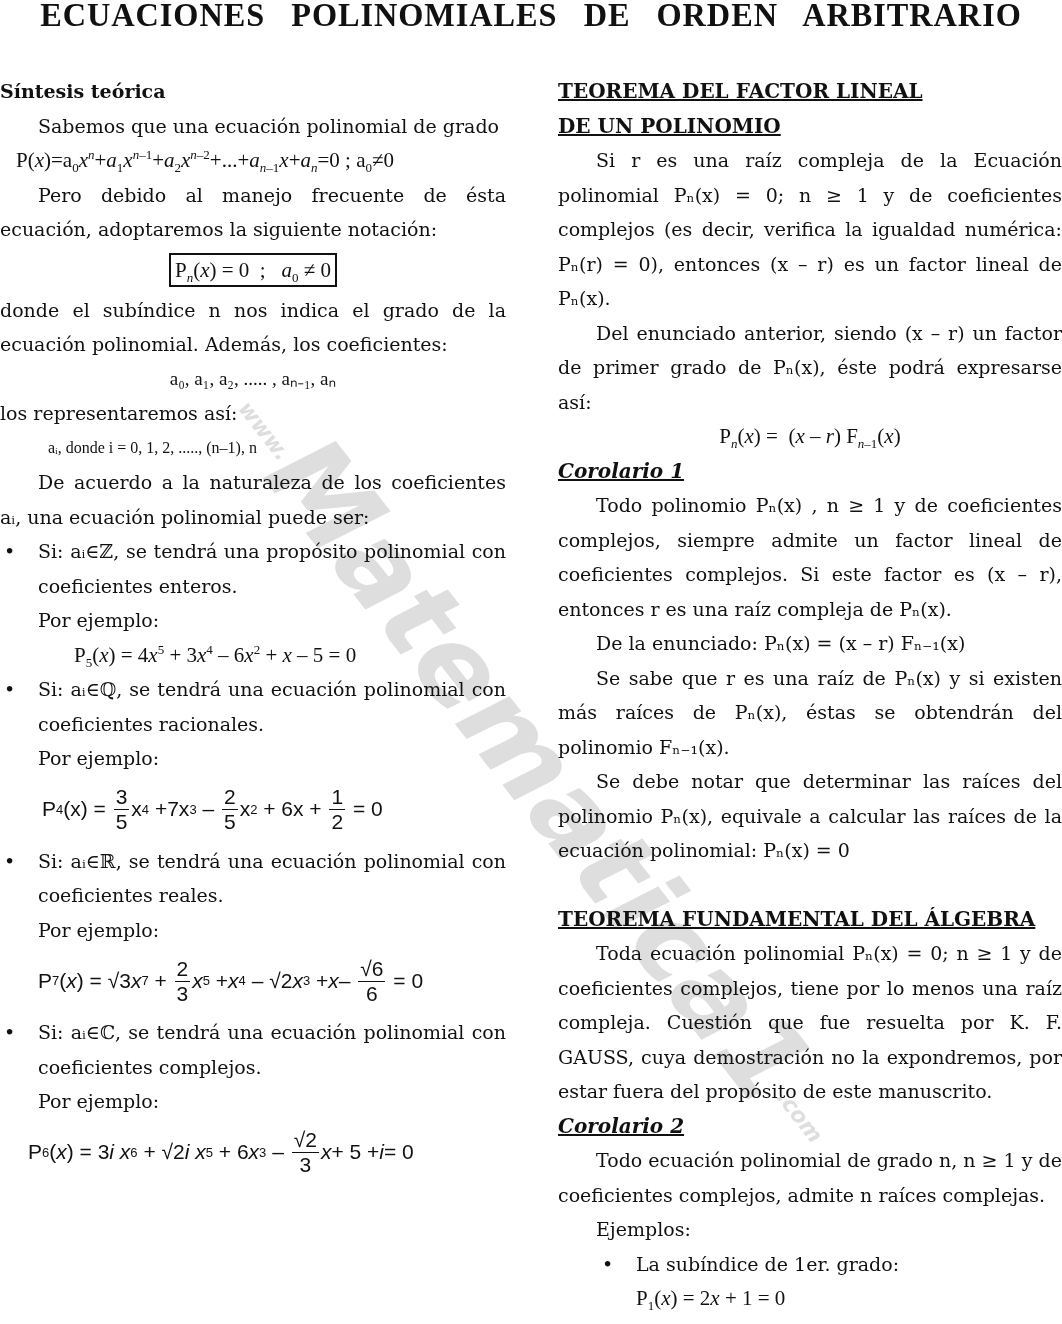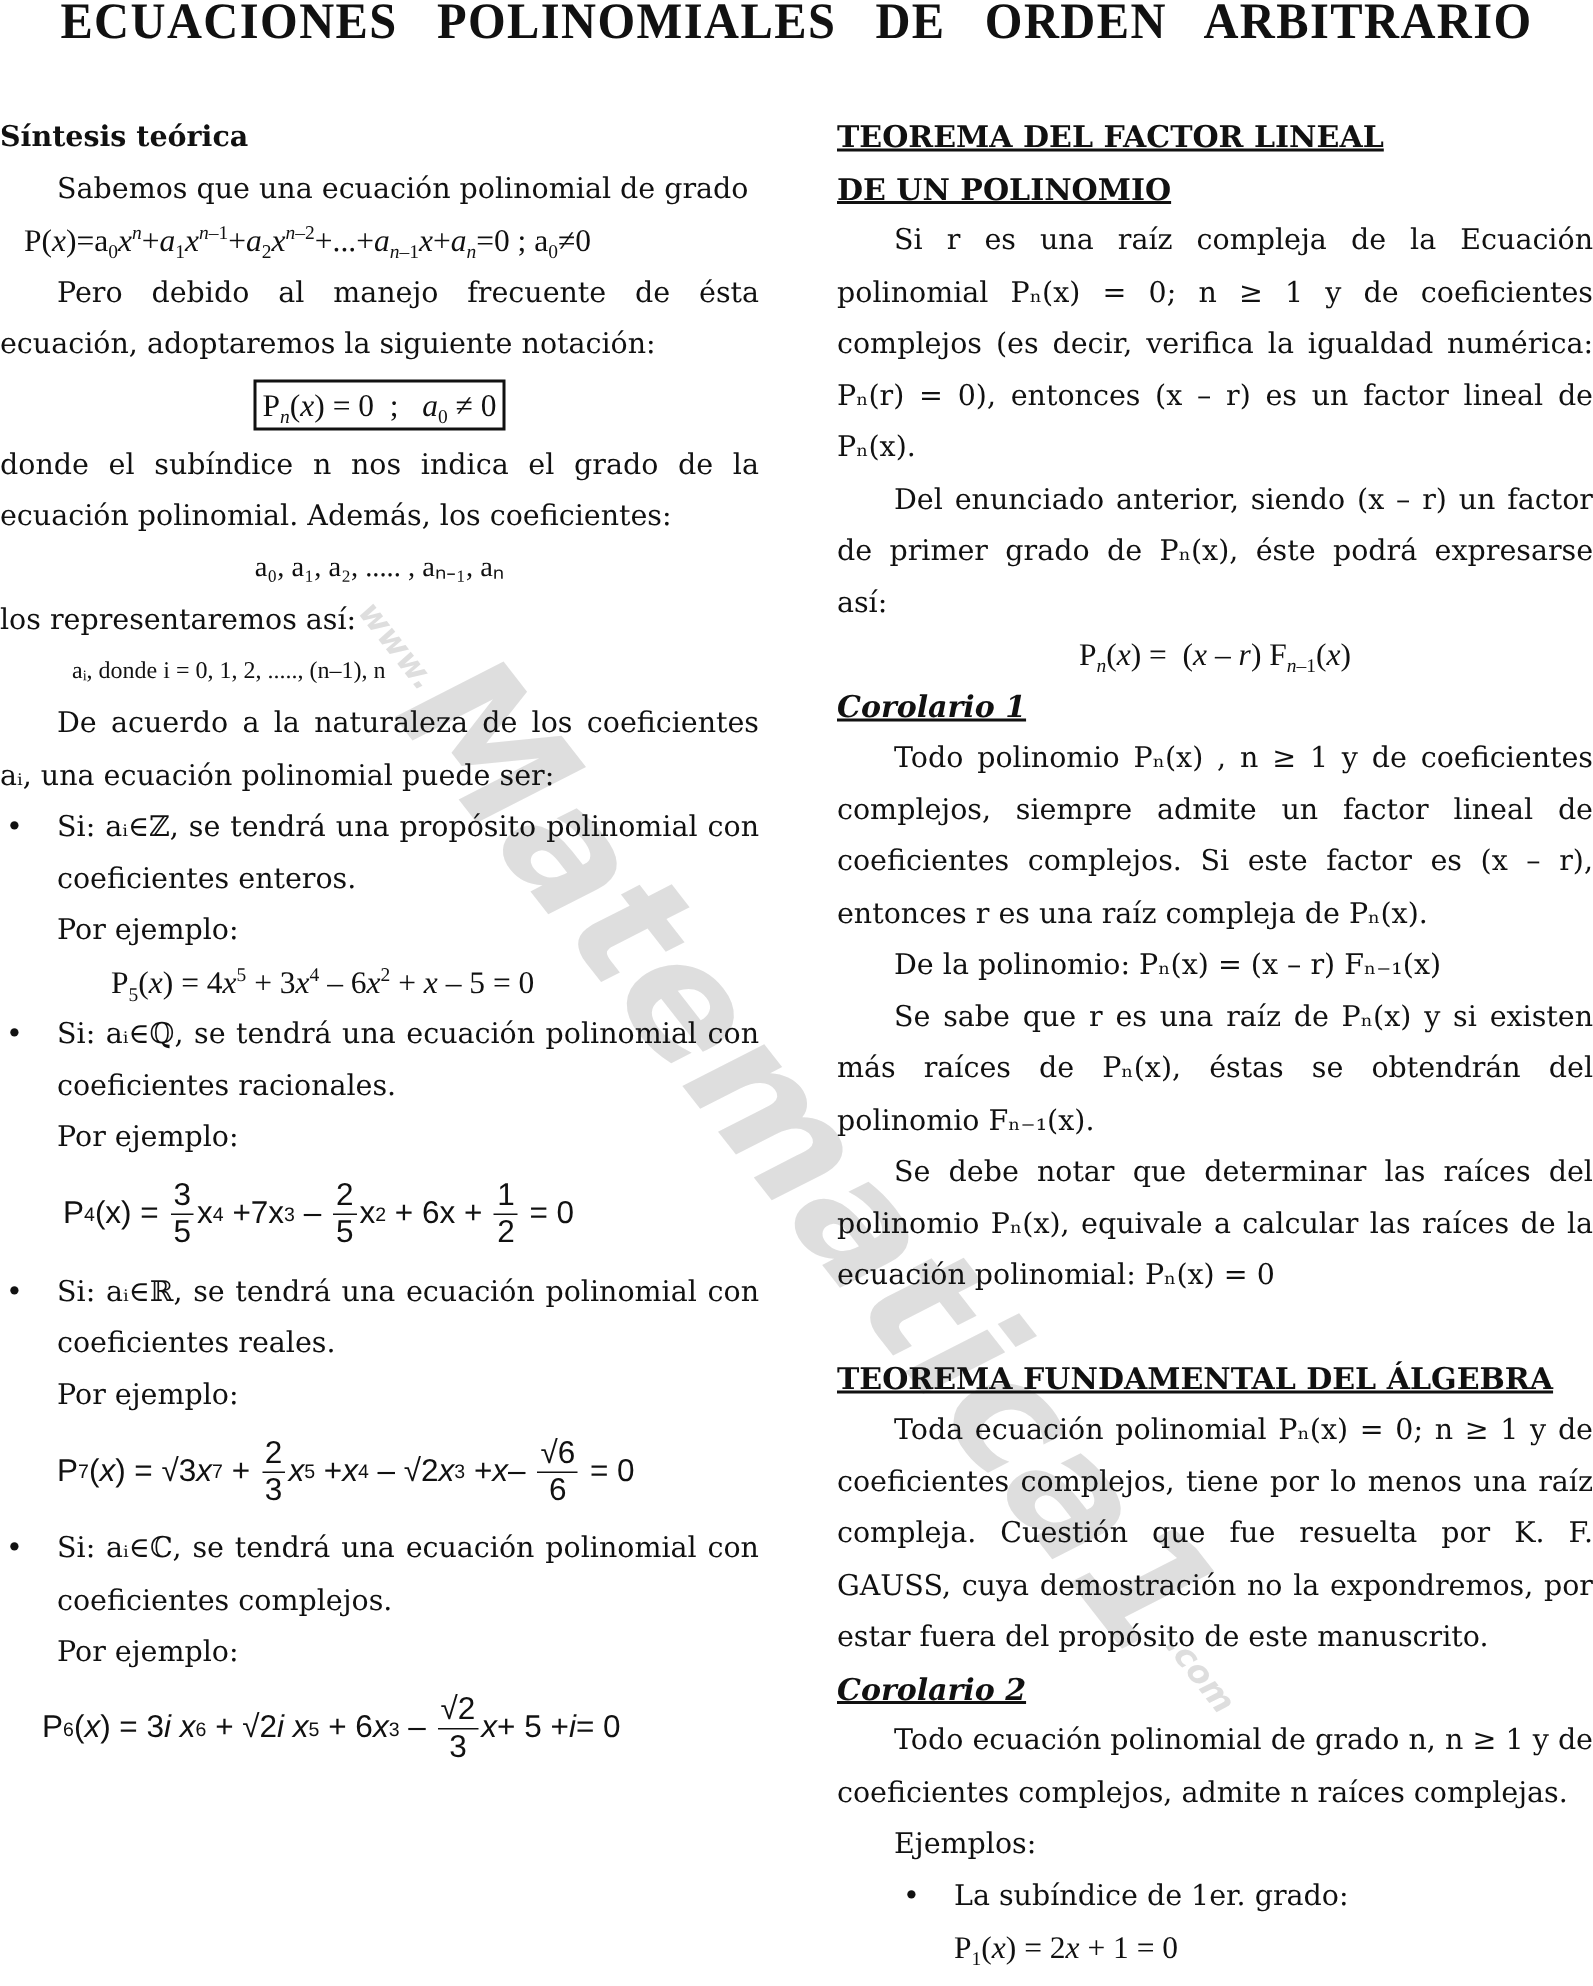--- a/index.html
+++ b/index.html
@@ -105,21 +105,21 @@
 
 <div class="col right">
   <div class="h-ul">TEOREMA DEL FACTOR LINEAL</div>
   <div class="h-ul">DE UN POLINOMIO</div>
   <p class="p ind">Si r es una raíz compleja de la Ecuación polinomial Pₙ(x) = 0;  n ≥ 1  y de coeficientes complejos (es decir, verifica la igualdad numérica: Pₙ(r) = 0), entonces (x – r) es un factor lineal de Pₙ(x).</p>
   <p class="p ind">Del enunciado anterior, siendo (x – r) un factor de primer grado de Pₙ(x), éste podrá expresarse así:</p>
   <div class="center math">P<sub><i>n</i></sub>(<i>x</i>) = &nbsp;(<i>x</i> – <i>r</i>) F<sub><i>n</i>–1</sub>(<i>x</i>)</div>
 
   <div class="h-cor">Corolario 1</div>
   <p class="p ind">Todo polinomio Pₙ(x) ,  n ≥ 1 y de coeficientes complejos, siempre admite un factor lineal de coeficientes complejos.  Si este factor es (x – r), entonces r es una raíz compleja de Pₙ(x).</p>
-  <p class="p ind">De la polinomio: Pₙ(x) = (x – r) Fₙ₋₁(x)</p>
+  <p class="p ind">De la enunciado: Pₙ(x) = (x – r) Fₙ₋₁(x)</p>
   <p class="p ind">Se sabe que  r  es una raíz de Pₙ(x) y si existen más raíces de Pₙ(x), éstas se obtendrán del polinomio Fₙ₋₁(x).</p>
   <p class="p ind">Se debe notar que determinar las raíces del polinomio Pₙ(x), equivale a calcular las raíces de la ecuación polinomial:      Pₙ(x) = 0</p>
 
   <div style="height:34px;"></div>
   <div class="h-ul">TEOREMA FUNDAMENTAL DEL ÁLGEBRA</div>
   <p class="p ind">Toda ecuación polinomial Pₙ(x) = 0;  n ≥ 1  y de coeficientes complejos, tiene por lo menos una raíz compleja. Cuestión que fue resuelta por K. F. GAUSS, cuya demostración no la expondremos, por estar fuera del propósito de este manuscrito.</p>
 
   <div class="h-cor">Corolario 2</div>
   <p class="p ind">Todo ecuación polinomial de grado n,  n ≥ 1 y de coeficientes complejos, admite n raíces complejas.</p>
   <div class="sub-ind">Ejemplos:</div>

